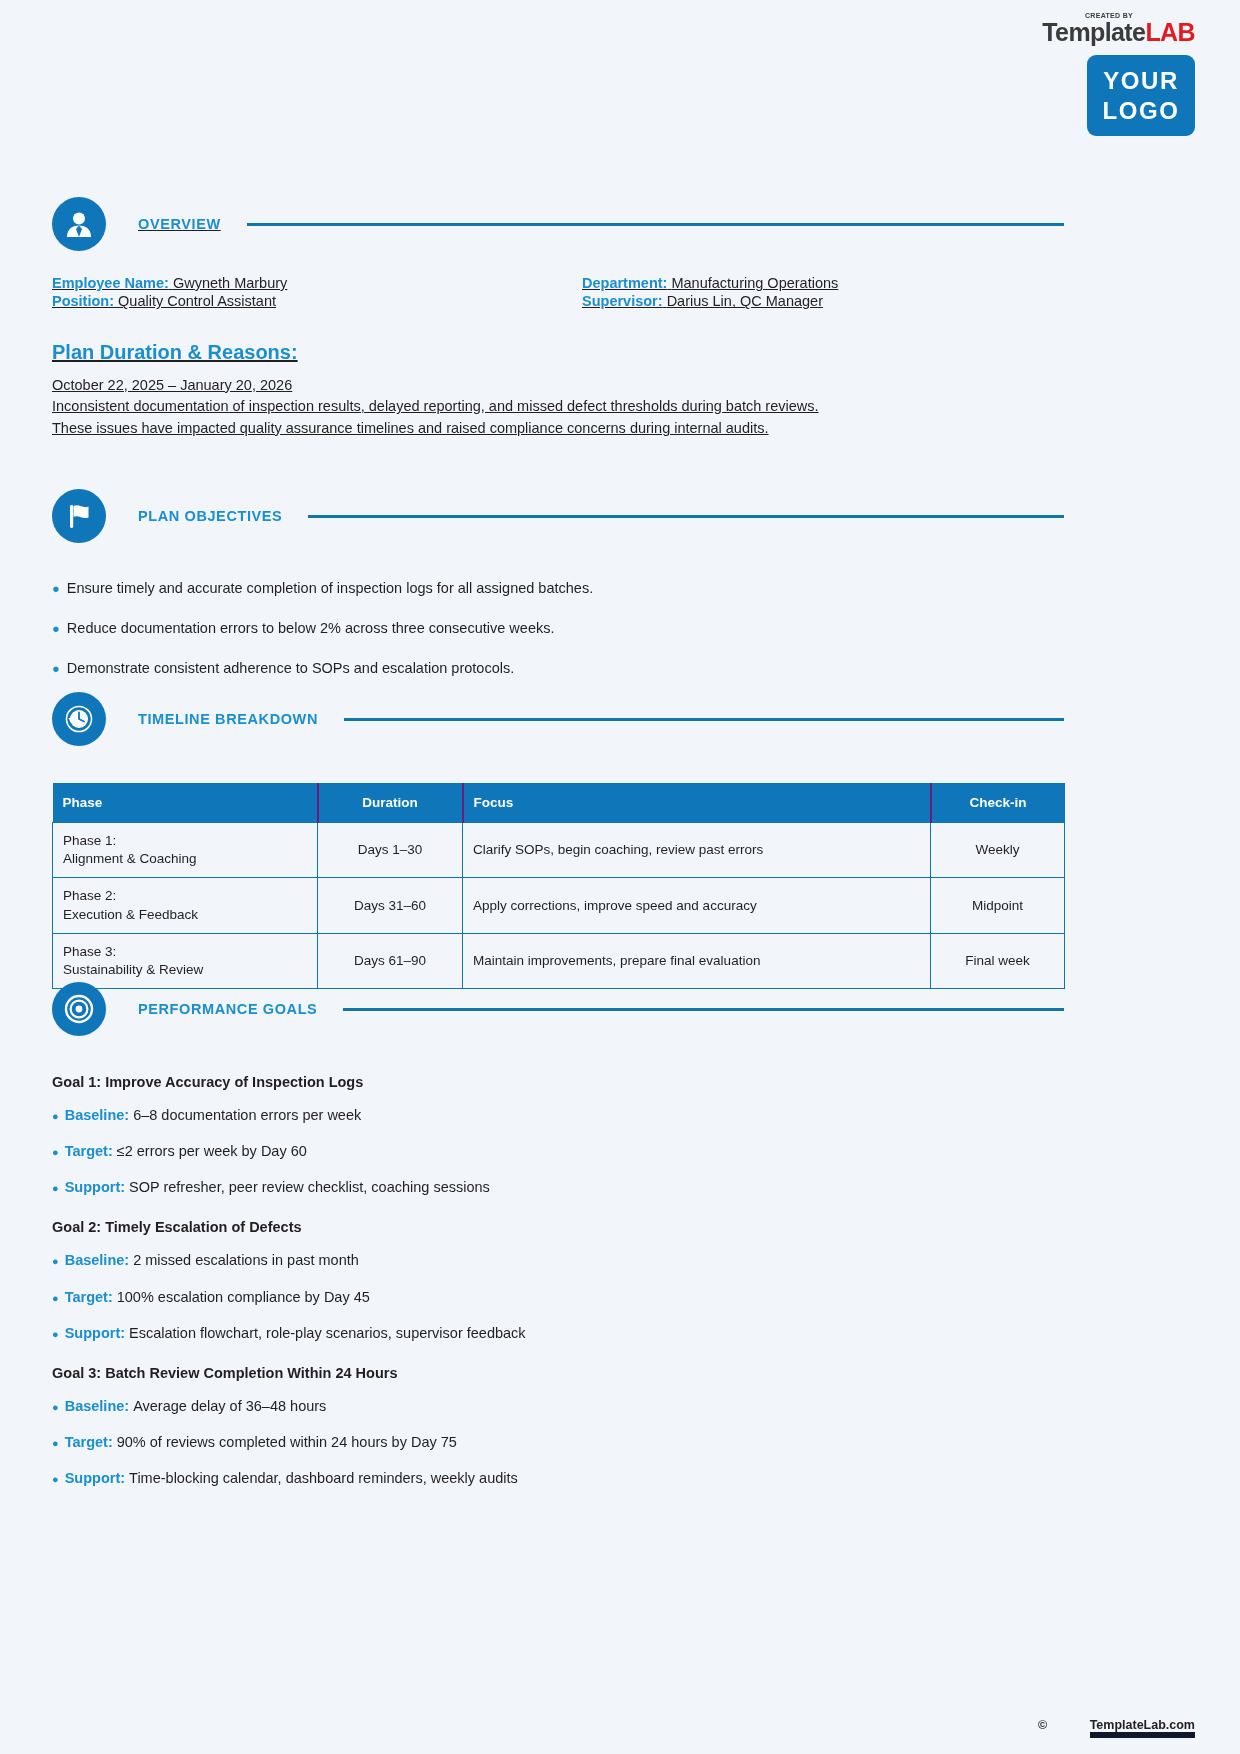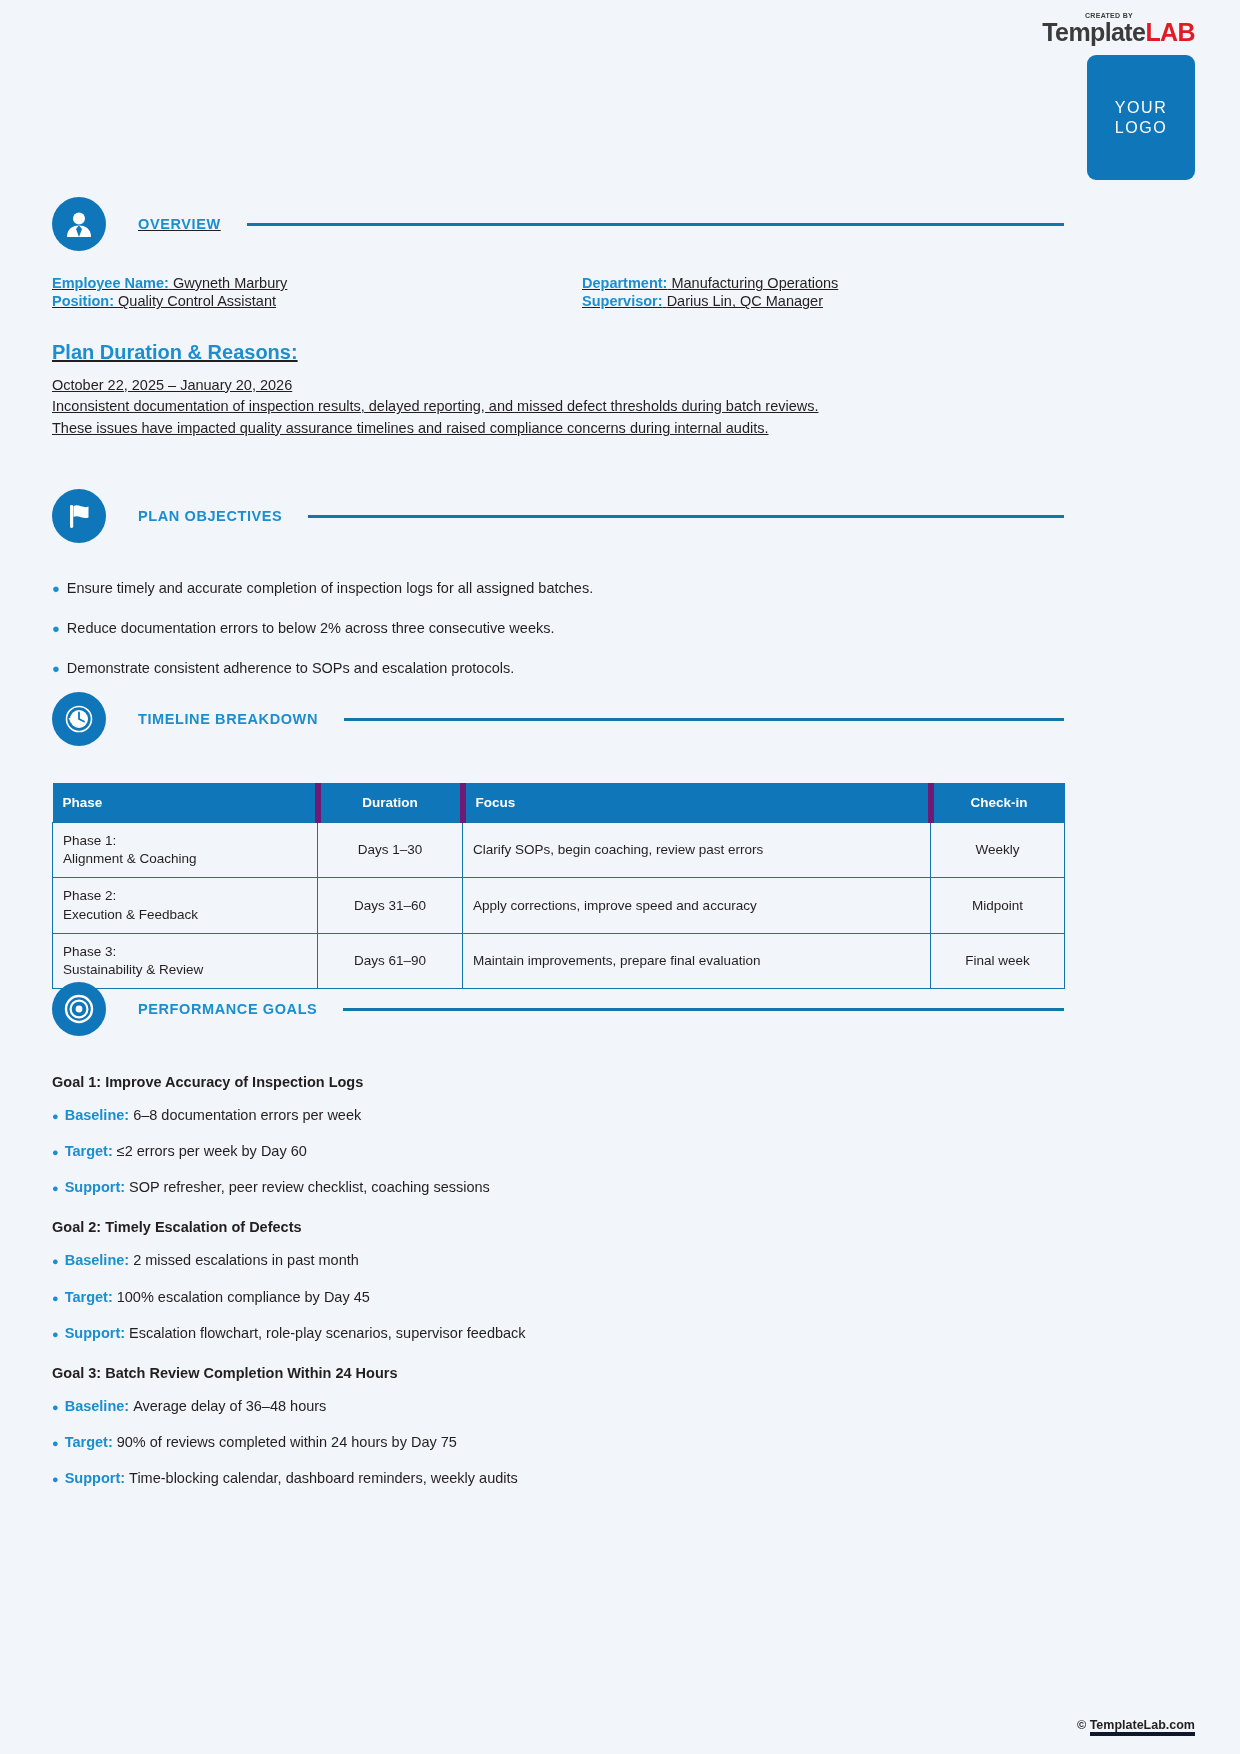--- a/index.html
+++ b/index.html
@@ -62,30 +62,30 @@
     letter-spacing: .2px;
     line-height: 1.55;
   }
   .title-accent { color: #1b96d6; }
 
   .logo-box {
     position: absolute;
     top: 55px;
     right: 45px;
     width: 108px;
-    height: 125px;
+    height: 81px;
     background: #0f76b9;
     border-radius: 9px;
     color: #ffffff;
     display: flex;
     flex-direction: column;
     align-items: center;
     justify-content: center;
-    font-weight: normal;
-    font-size: 16px;
+    font-weight: bold;
+    font-size: 24px;
     letter-spacing: 1.6px;
     line-height: 1.25;
   }
 
   
   .section-head {
     display: flex;
     align-items: center;
     gap: 0;
   }
@@ -162,21 +162,21 @@
     table-layout: fixed;
     font-size: 13.5px;
   }
   table.tl th {
     background: #0f76b9;
     color: #ffffff;
     font-weight: bold;
     font-size: 13.5px;
     padding: 12px 10px;
     text-align: left;
-    border-right: 6px solid #701a75;
+    border-right: 2px solid #701a75;
   }
   table.tl th.c { text-align: center; border-right: none; }
   table.tl th.ci { text-align: center; }
   table.tl td {
     border: 1px solid #1277a8;
     padding: 9px 10px;
     vertical-align: middle;
     background: #f2f5fa;
     color: #231f20;
     line-height: 1.35;
@@ -214,21 +214,21 @@
 
   
   .footer {
     position: absolute;
     bottom: 22px;
     right: 45px;
     font-size: 12.5px;
     font-weight: bold;
     color: #231f20;
   }
-  .footer .site { border-bottom: 4px solid #0f172a; }
+  .footer .site { border-bottom: 6px solid #0f172a; margin-left: 39px; }
 </style>
 </head>
 <body>
 
 <div class="page">
 
   <div class="brand">
     <span class="brand-created">CREATED BY</span>
     <span class="brand-name"><span>Template</span><span class="lab">LAB</span></span>
   </div>

